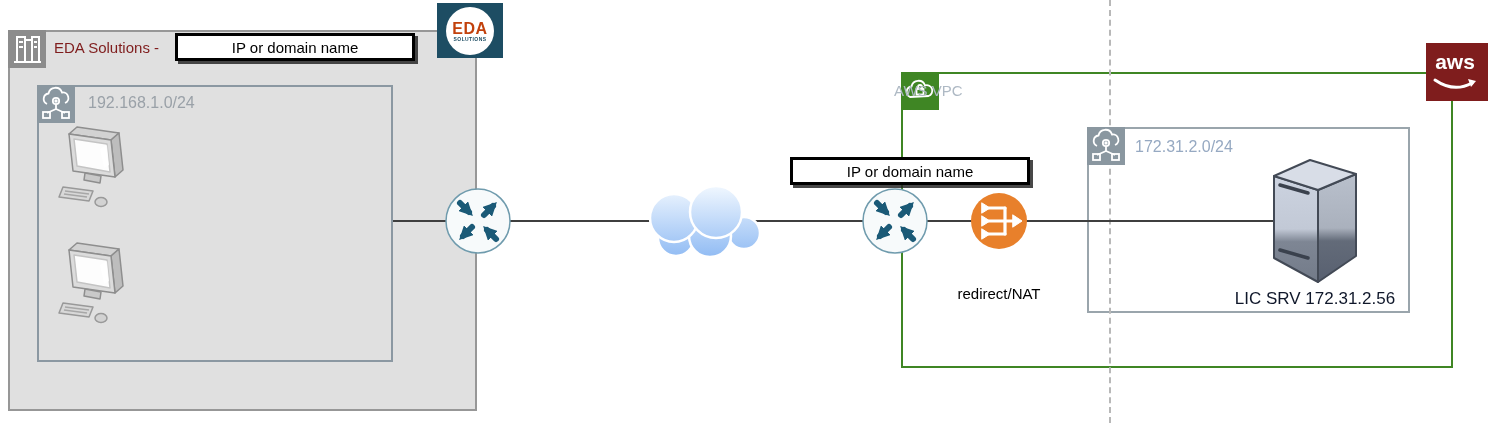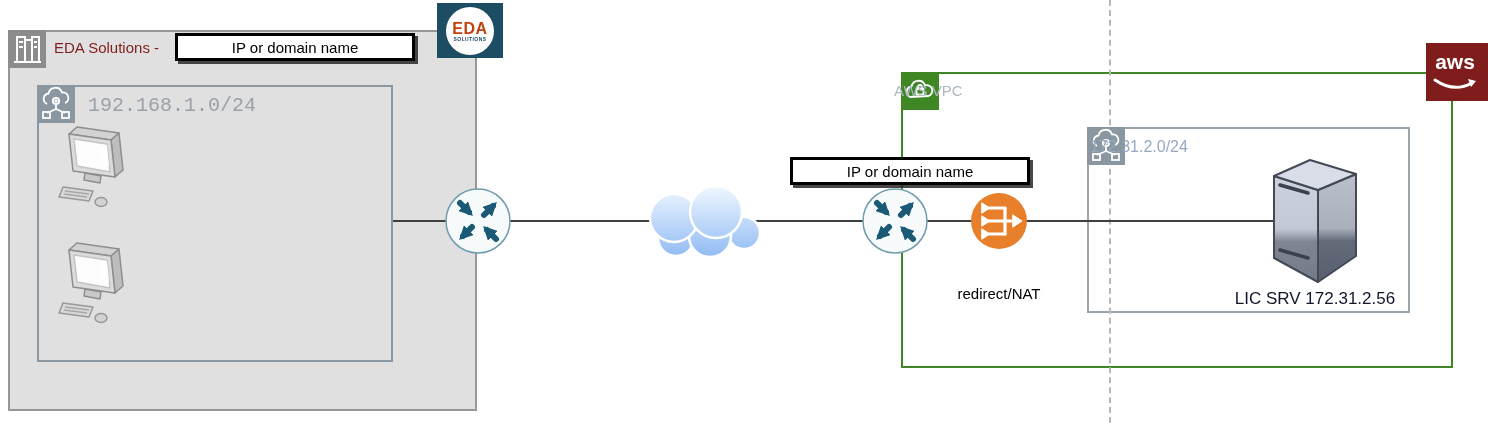--- a/index.html
+++ b/index.html
@@ -7,21 +7,21 @@
     position:relative;width:1488px;height:423px;overflow:hidden;
     font-family:"Liberation Sans",sans-serif;background:#ffffff;
   }
   .abs{position:absolute;}
   
   #eda-box{left:8px;top:30px;width:469px;height:381px;background:#e0e0e0;border:2px solid #979797;box-sizing:border-box;z-index:0;}
   #eda-site-icon{left:8px;top:30px;width:38px;height:38px;background:#8c8c8c;z-index:3;}
   #eda-title{left:54px;top:39px;font-size:15px;color:#7f1d1d;z-index:3;white-space:nowrap;}
   #inner-subnet-box{left:37px;top:85px;width:356px;height:277px;border:2px solid #8b98a2;box-sizing:border-box;z-index:1;}
   #subnet-icon-left{left:37px;top:85px;width:38px;height:38px;background:#8a97a0;z-index:3;}
-  #subnet-label-left{left:88px;top:94px;font-size:20px;color:#9aa1a8;z-index:3;white-space:nowrap;font-family:Liberation Mono, monospace;}
+  #subnet-label-left{left:88px;top:94px;font-size:16px;color:#9aa1a8;z-index:3;white-space:nowrap;}
   
   .ip-label{
     width:240px;height:28px;background:#ffffff;border:3px solid #000;
     box-shadow:3px 3px 0 rgba(40,40,40,.85);box-sizing:border-box;
     display:flex;align-items:center;justify-content:center;
     font-size:15px;color:#000;z-index:6;white-space:nowrap;
   }
   #ip-label-1{left:175px;top:33px;}
   #ip-label-2{left:790px;top:157px;}
   
@@ -38,21 +38,21 @@
   #router-2{left:860px;top:186px;width:70px;height:70px;z-index:5;}
   #cloud{left:632px;top:180px;width:130px;height:82px;z-index:4;}
   #nat-icon{left:969px;top:191px;width:60px;height:60px;z-index:5;}
   #nat-label{left:924px;top:259px;width:150px;text-align:center;font-size:15px;color:#000;z-index:5;margin-top:26px;}
   
   #vpc-box{left:901px;top:72px;width:552px;height:296px;border:2px solid #3f8624;box-sizing:border-box;background:#fff;z-index:0;}
   #vpc-icon{left:901px;top:72px;width:38px;height:38px;background:#3f8624;z-index:3;}
   #vpc-label{left:894px;top:82px;font-size:15px;color:#aeb9c4;z-index:3;white-space:nowrap;}
   #subnet-box-right{left:1087px;top:127px;width:323px;height:186px;border:2px solid #9aa5ac;box-sizing:border-box;background:#fff;z-index:1;}
   #subnet-icon-right{left:1087px;top:127px;width:38px;height:38px;background:#8a97a0;z-index:3;}
-  #subnet-label-right{left:1090px;top:138px;font-size:16px;color:#96a9c2;z-index:3;white-space:nowrap;}
+  #subnet-label-right{left:1135px;top:138px;font-size:16px;color:#96a9c2;z-index:3;white-space:nowrap;}
   #server-icon{left:1262px;top:150px;width:105px;height:140px;z-index:5;}
   #server-label{left:1215px;top:289px;width:200px;text-align:center;font-size:17px;color:#0f172a;z-index:5;white-space:nowrap;}
   #aws-logo{left:1426px;top:43px;width:58px;height:58px;background:#7f1d1d;z-index:6;padding-left:12px;}
   #aws-logo .wordmark{position:absolute;left:0;top:7px;width:58px;text-align:center;color:#fff;font-weight:bold;font-size:21px;letter-spacing:0;}
   #aws-logo svg{position:absolute;left:6px;top:34px;}
   #pc-1{left:55px;top:120px;width:80px;height:95px;z-index:3;}
   #pc-2{left:55px;top:236px;width:80px;height:95px;z-index:3;}
   .icon-glyph{width:100%;height:100%;display:block;}
 </style>
 </head>

